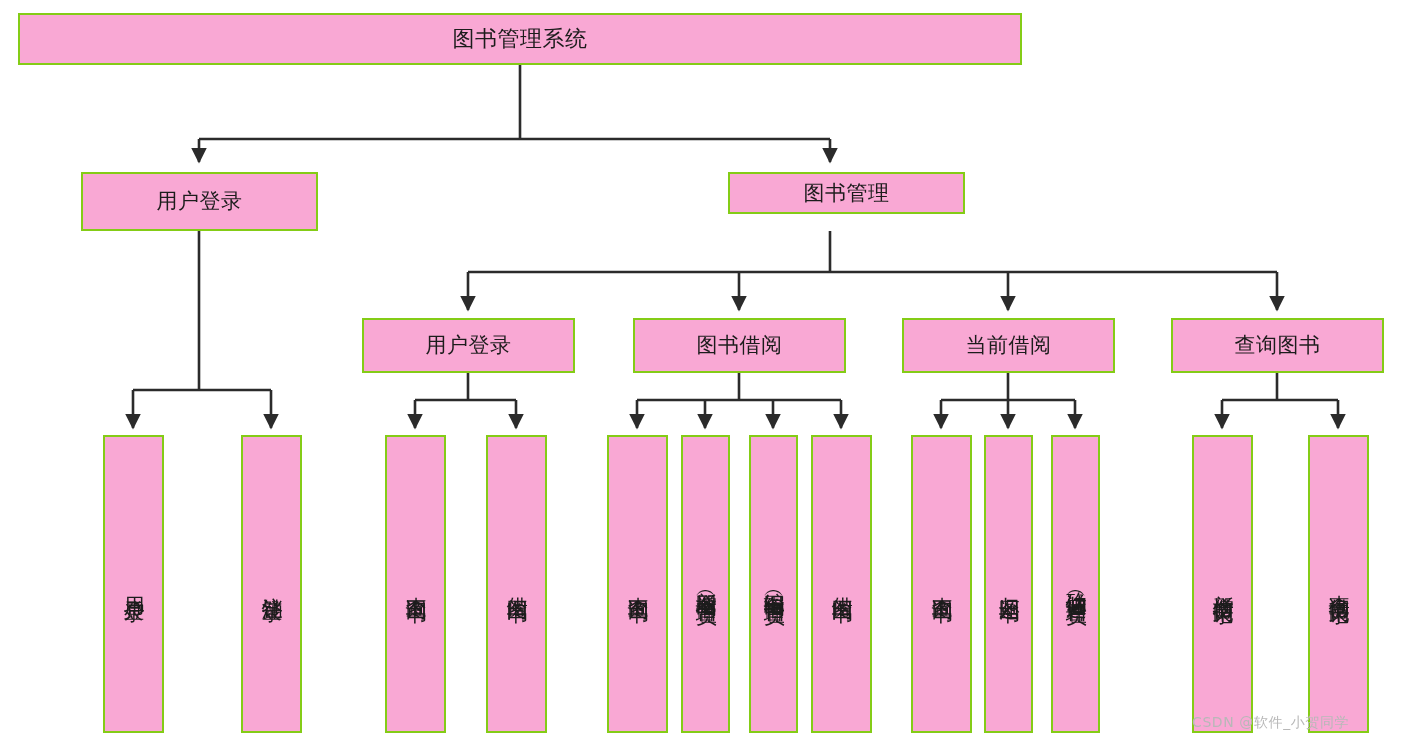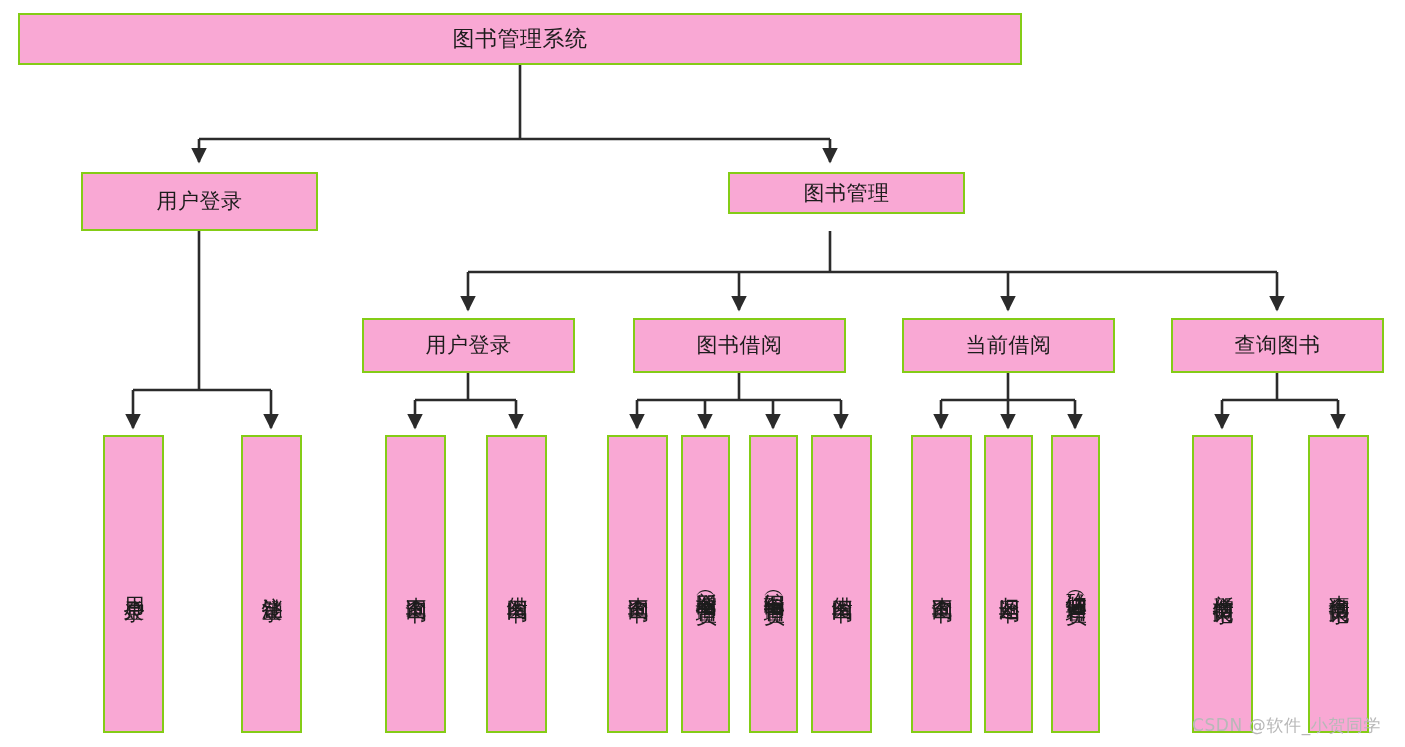--- a/index.html
+++ b/index.html
@@ -52,21 +52,21 @@
     writing-mode: vertical-rl;
     text-orientation: upright;
     font-size: 21px;
     line-height: 1.30;
     letter-spacing: 2px;
     white-space: normal;
     max-height: 100%;
   }
   .watermark {
     position: absolute;
-    font-size: 17px;
+    font-size: 14px;
     color: #b8b8b8;
     letter-spacing: 0.6px;
     white-space: nowrap;
     user-select: none;
   }
 </style>
 </head>
 <body>
 
 <div id="canvas">

